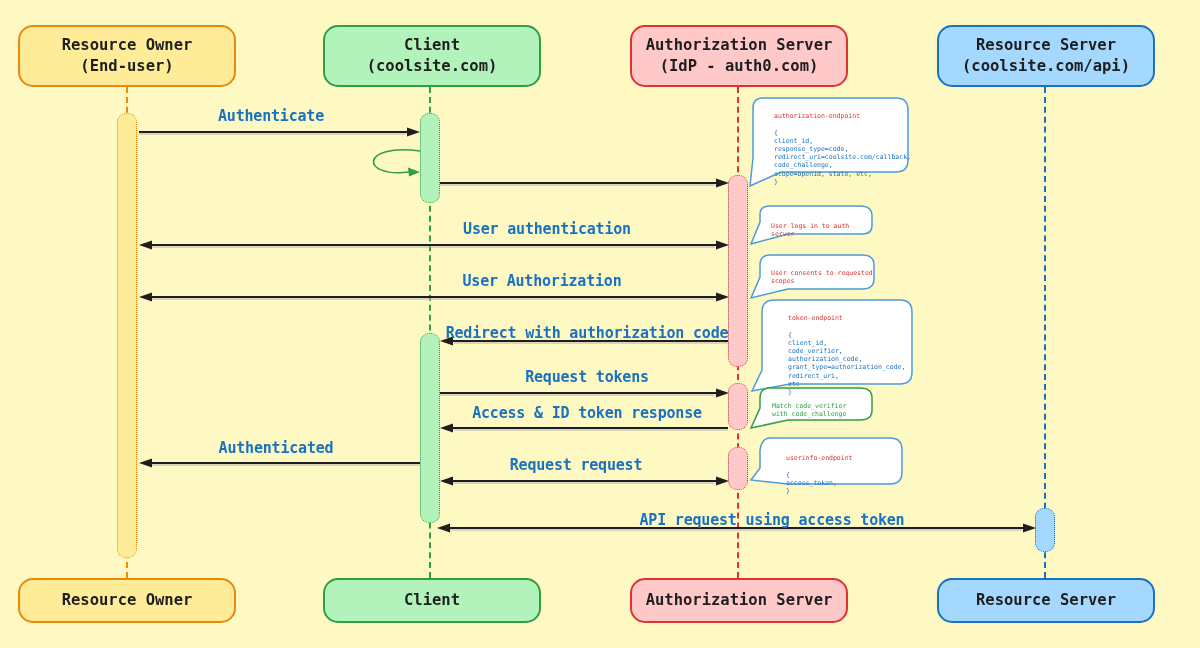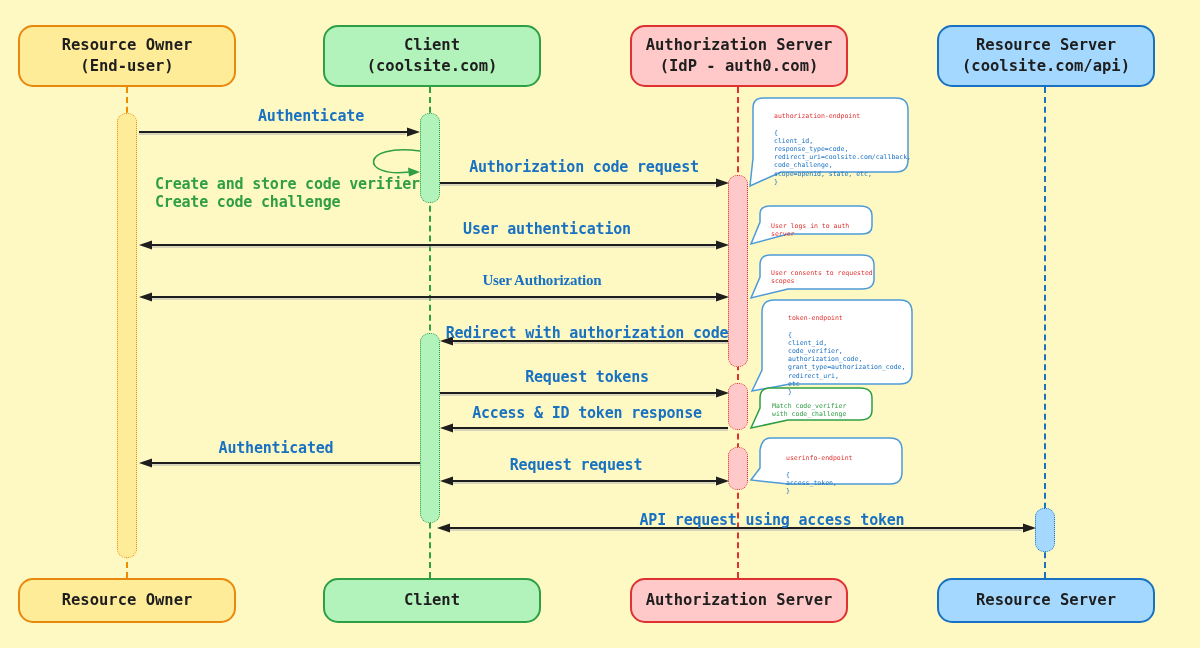--- a/index.html
+++ b/index.html
@@ -162,33 +162,30 @@
     </g>
 
     <path d="M763,98 H896 Q908,98 908,110 V160 Q908,172 896,172 H781 L750,186 L753,158 V108 Q753,98 763,98 Z" fill="#ffffff" stroke="#4d9bd8" stroke-width="1.5"></path>
     <path d="M770,206 H860 Q872,206 872,216 V226 Q872,234 862,234 H788 L751,244 L760,222 V214 Q760,206 770,206 Z" fill="#ffffff" stroke="#4d9bd8" stroke-width="1.5"></path>
     <path d="M770,255 H862 Q874,255 874,265 V279 Q874,289 862,289 H788 L751,298 L760,277 V265 Q760,255 770,255 Z" fill="#ffffff" stroke="#4d9bd8" stroke-width="1.5"></path>
     <path d="M774,300 H900 Q912,300 912,312 V372 Q912,384 900,384 H790 L752,391 L762,370 V312 Q762,300 774,300 Z" fill="#ffffff" stroke="#4d9bd8" stroke-width="1.5"></path>
     <path d="M770,388 H860 Q872,388 872,398 V410 Q872,420 860,420 H788 L751,428 L760,408 V398 Q760,388 770,388 Z" fill="#ffffff" stroke="#2f9e44" stroke-width="1.5"></path>
     <path d="M770,438 H890 Q902,438 902,450 V472 Q902,484 890,484 H788 L751,480 L760,468 V450 Q762,438 770,438 Z" fill="#ffffff" stroke="#4d9bd8" stroke-width="1.5"></path>
   </svg>
 
-  <div class="msg" style="left:271px;top:107px;margin-left:40px;">Authenticate</div>
-  <div class="msg" style="left:584px;top:158px;">Authorization code request</div>
+  <div class="msg" style="left:271px;top:107px;">Authenticate</div>
   <div class="msg" style="left:547px;top:220px;">User authentication</div>
-  <div class="msg" style="left:542px;top:272px;font-family:Liberation Serif, serif;">User Authorization</div>
+  <div class="msg" style="left:542px;top:272px;">User Authorization</div>
   <div class="msg" style="left:587px;top:324px;">Redirect with authorization code</div>
   <div class="msg" style="left:587px;top:368px;">Request tokens</div>
   <div class="msg" style="left:587px;top:404px;">Access &amp; ID token response</div>
   <div class="msg" style="left:276px;top:439px;">Authenticated</div>
   <div class="msg" style="left:576px;top:456px;">Request request</div>
   <div class="msg" style="left:772px;top:511px;">API request using access token</div>
 
-  <div class="side-note" style="left:155px;top:176px;">Create and store code verifier
-Create code challenge</div>
 
   <div class="callout-text" style="left:774px;top:104px;width:130px;">
     <span class="title">authorization-endpoint</span>
     <span class="body">{
 client_id,
 response_type=code,
 redirect_uri=coolsite.com/callback,
 code_challenge,
 scope=openid, state, etc,
 }</span>

